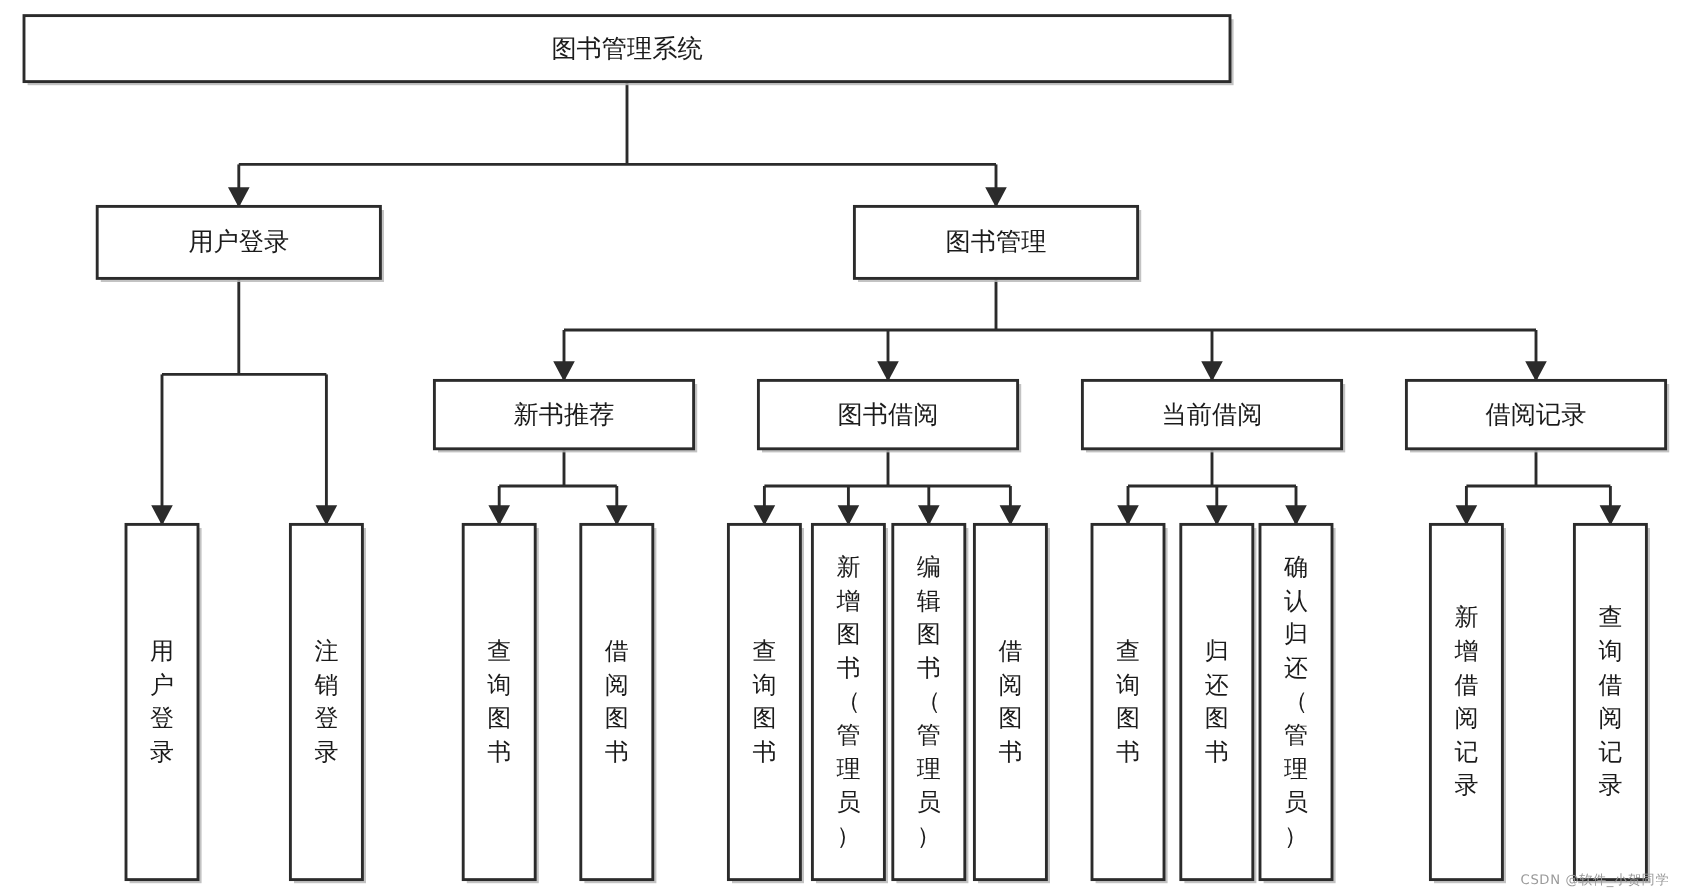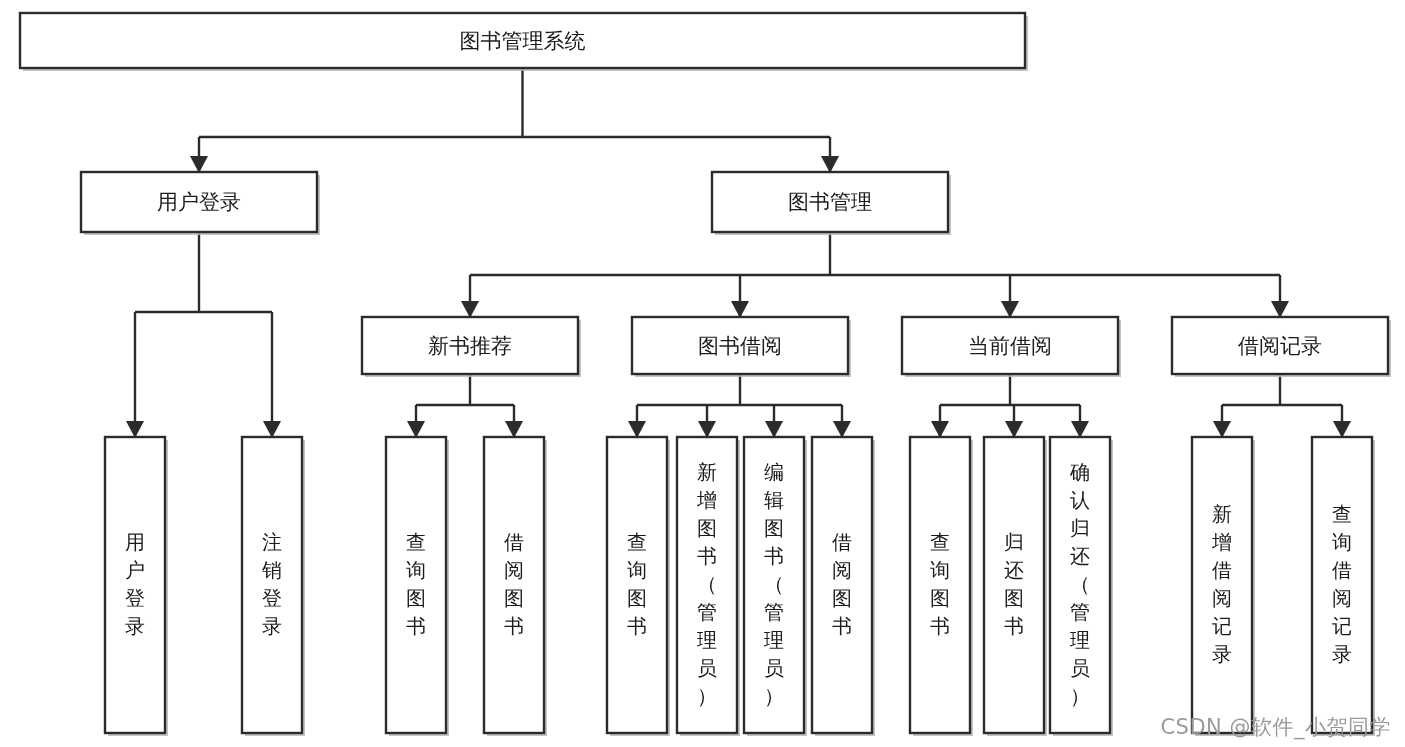--- a/index.html
+++ b/index.html
@@ -51,21 +51,21 @@
     fill: none;
   }
   .arrow-head {
     fill: #2b2b2b;
   }
   .watermark {
     position: absolute;
     right: 14px;
     bottom: 6px;
     font-family: "DejaVu Sans", "Liberation Sans", sans-serif;
-    font-size: 21px;
+    font-size: 11px;
     color: #9a9a9a;
     white-space: nowrap;
     letter-spacing: 0.5px;
   }
 </style>
 </head>
 <body>
 
 <div id="diagram-root">
   <svg id="diagram-svg" width="1405" height="747" viewBox="0 0 1405 747" xmlns="http://www.w3.org/2000/svg">

